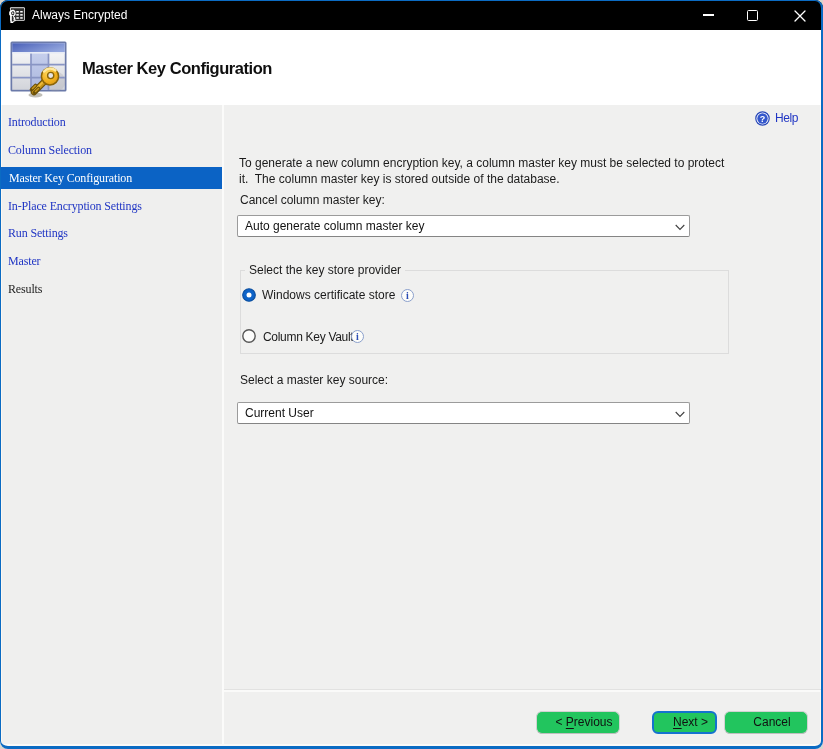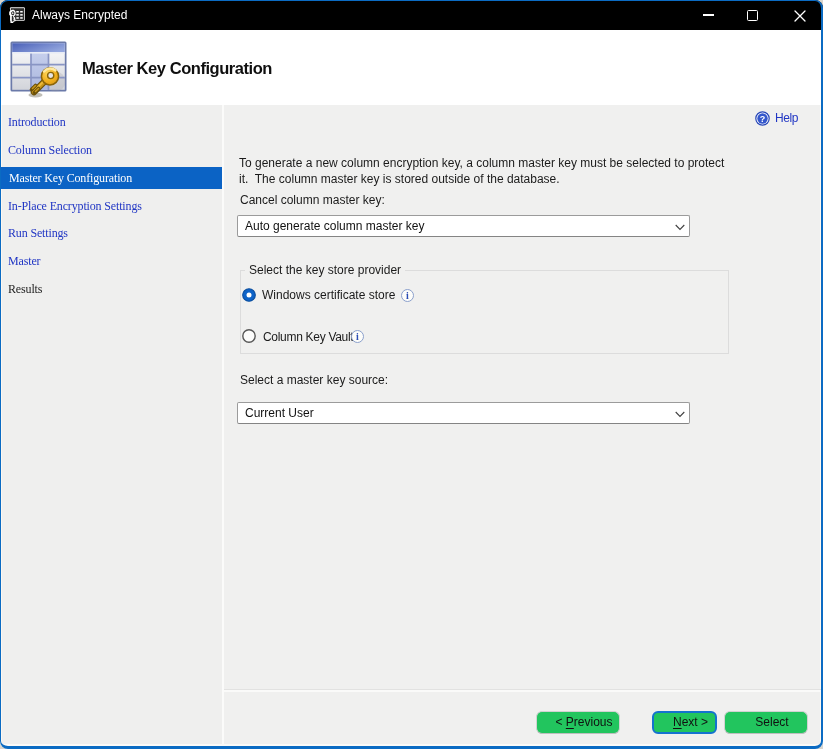--- a/index.html
+++ b/index.html
@@ -157,15 +157,15 @@
         <path d="M0.7 1 L5 5.4 L9.3 1" fill="none" stroke="#404040" stroke-width="1.1"></path>
       </svg>
   </div>
 
   <div class="sep1"></div>
   <div class="abs" style="left:1px;top:744px;width:821px;height:2px;background:#fafaf8"></div>
   <div class="sep2"></div>
 
   <div class="btn" style="left:536px">&lt; <u>P</u>revious</div>
   <div class="btn def" style="left:652px;width:65px"><u>N</u>ext &gt;</div>
-  <div class="btn" style="left:724px">Select</div>
+  <div class="btn" style="left:724px">Cancel</div>
 </div>
 <div class="frame"></div>
 
 </body></html>

